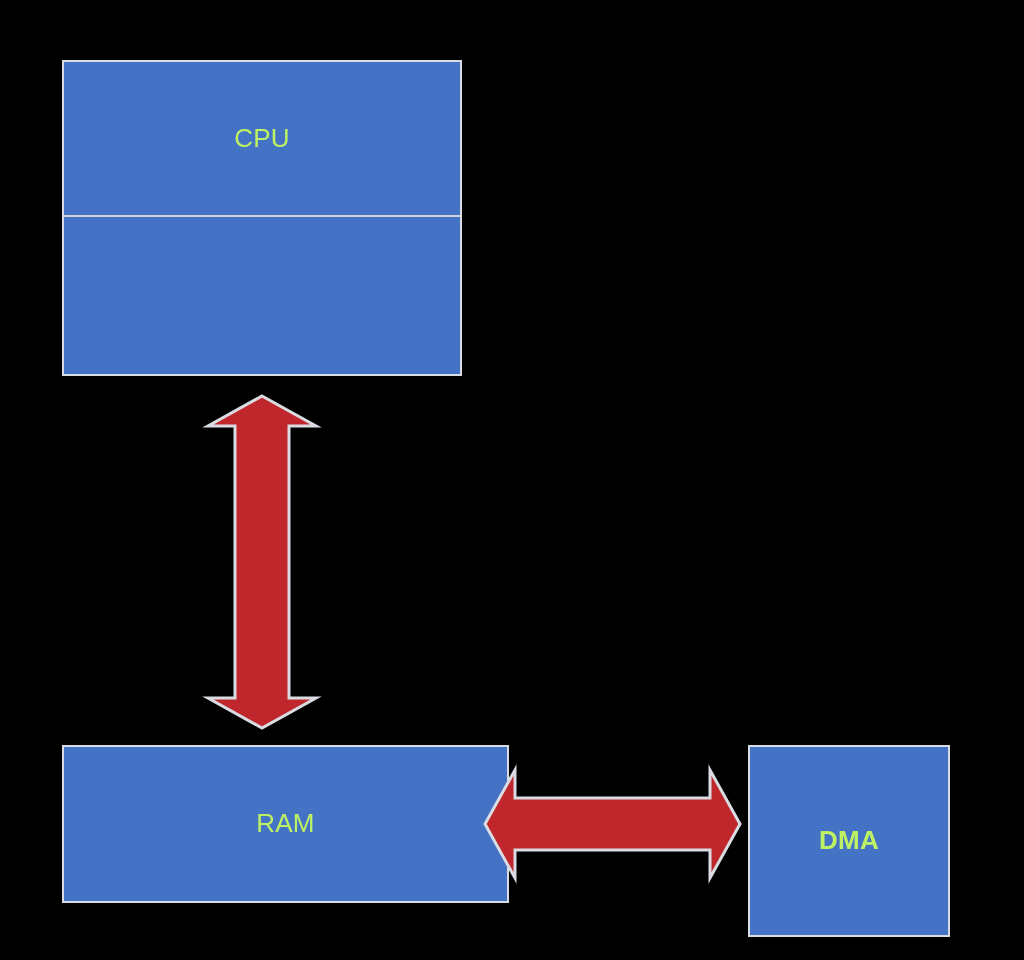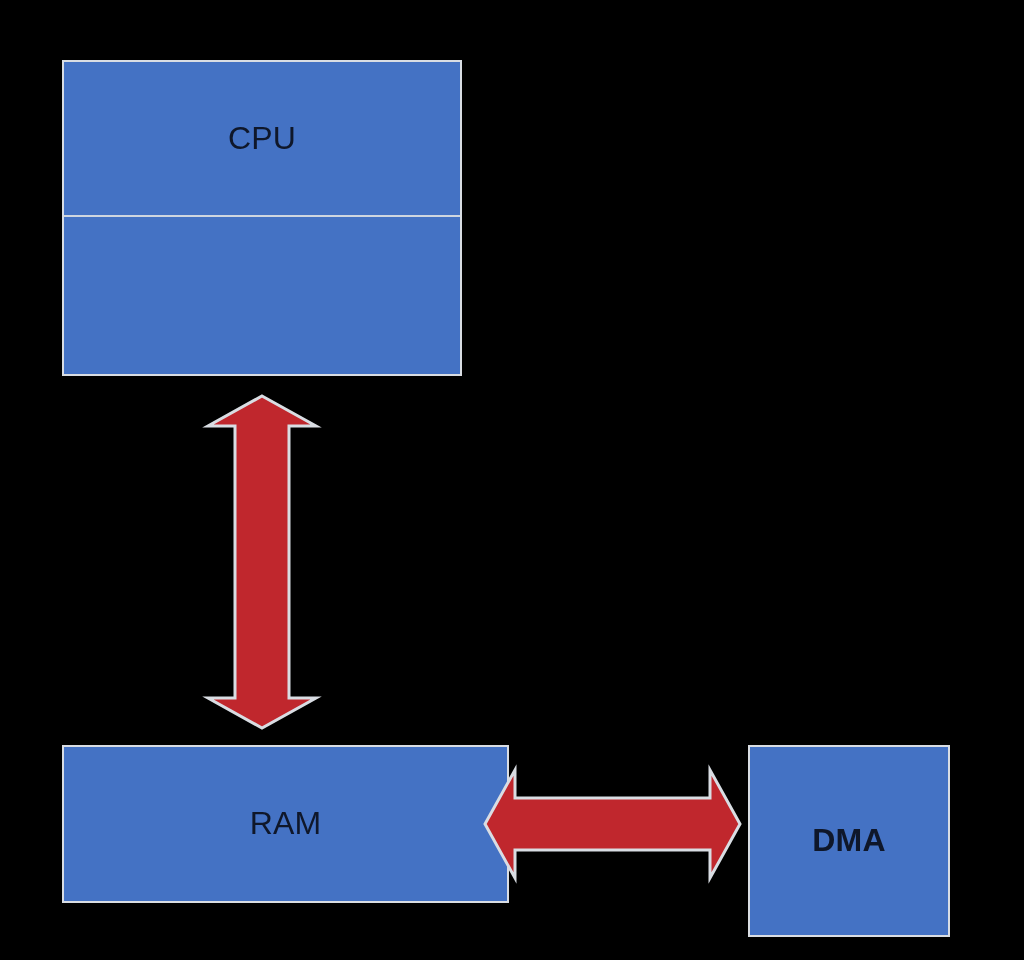--- a/index.html
+++ b/index.html
@@ -20,22 +20,22 @@
   .box {
     position: absolute;
     background: #4472c4;
     box-sizing: border-box;
     border: 2px solid #d9dde3;
     display: flex;
     align-items: center;
     justify-content: center;
   }
   .box-label {
-    color: #0f172a;
-    font-size: 32px;
+    color: #bef264;
+    font-size: 26px;
     line-height: 1.36;
     letter-spacing: 0.2px;
     white-space: pre-line;
     user-select: none;
   }
 
   #cpu-stack {
     left: 62px;
     top: 60px;
     width: 400px;

